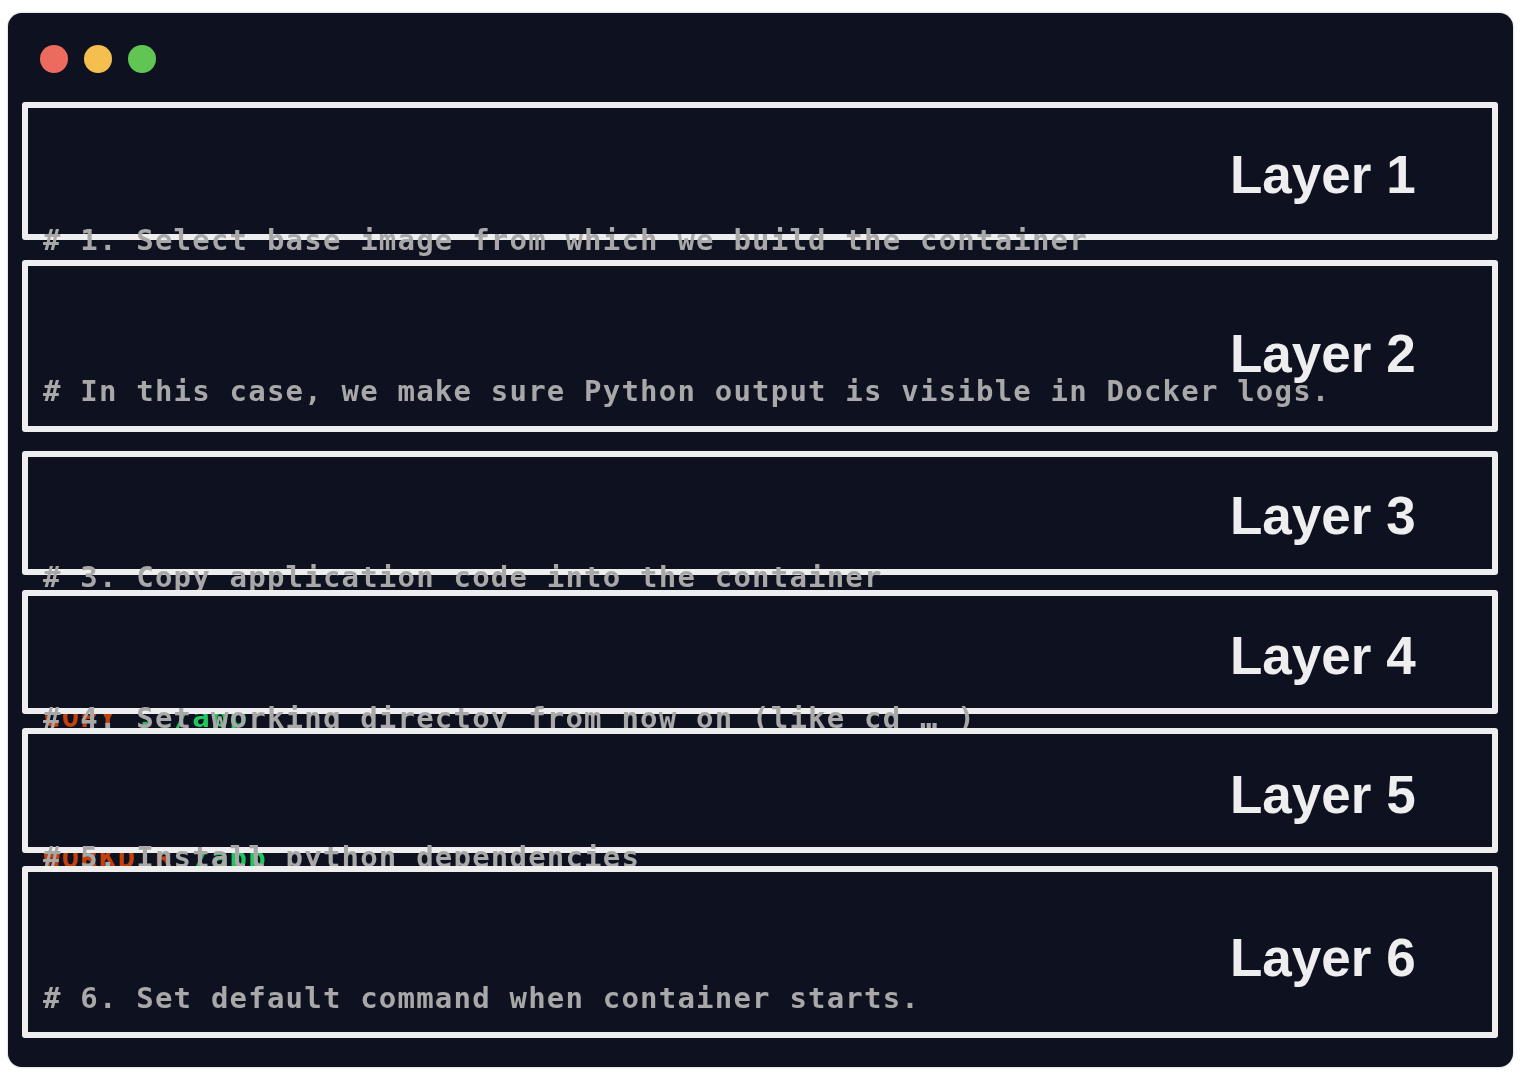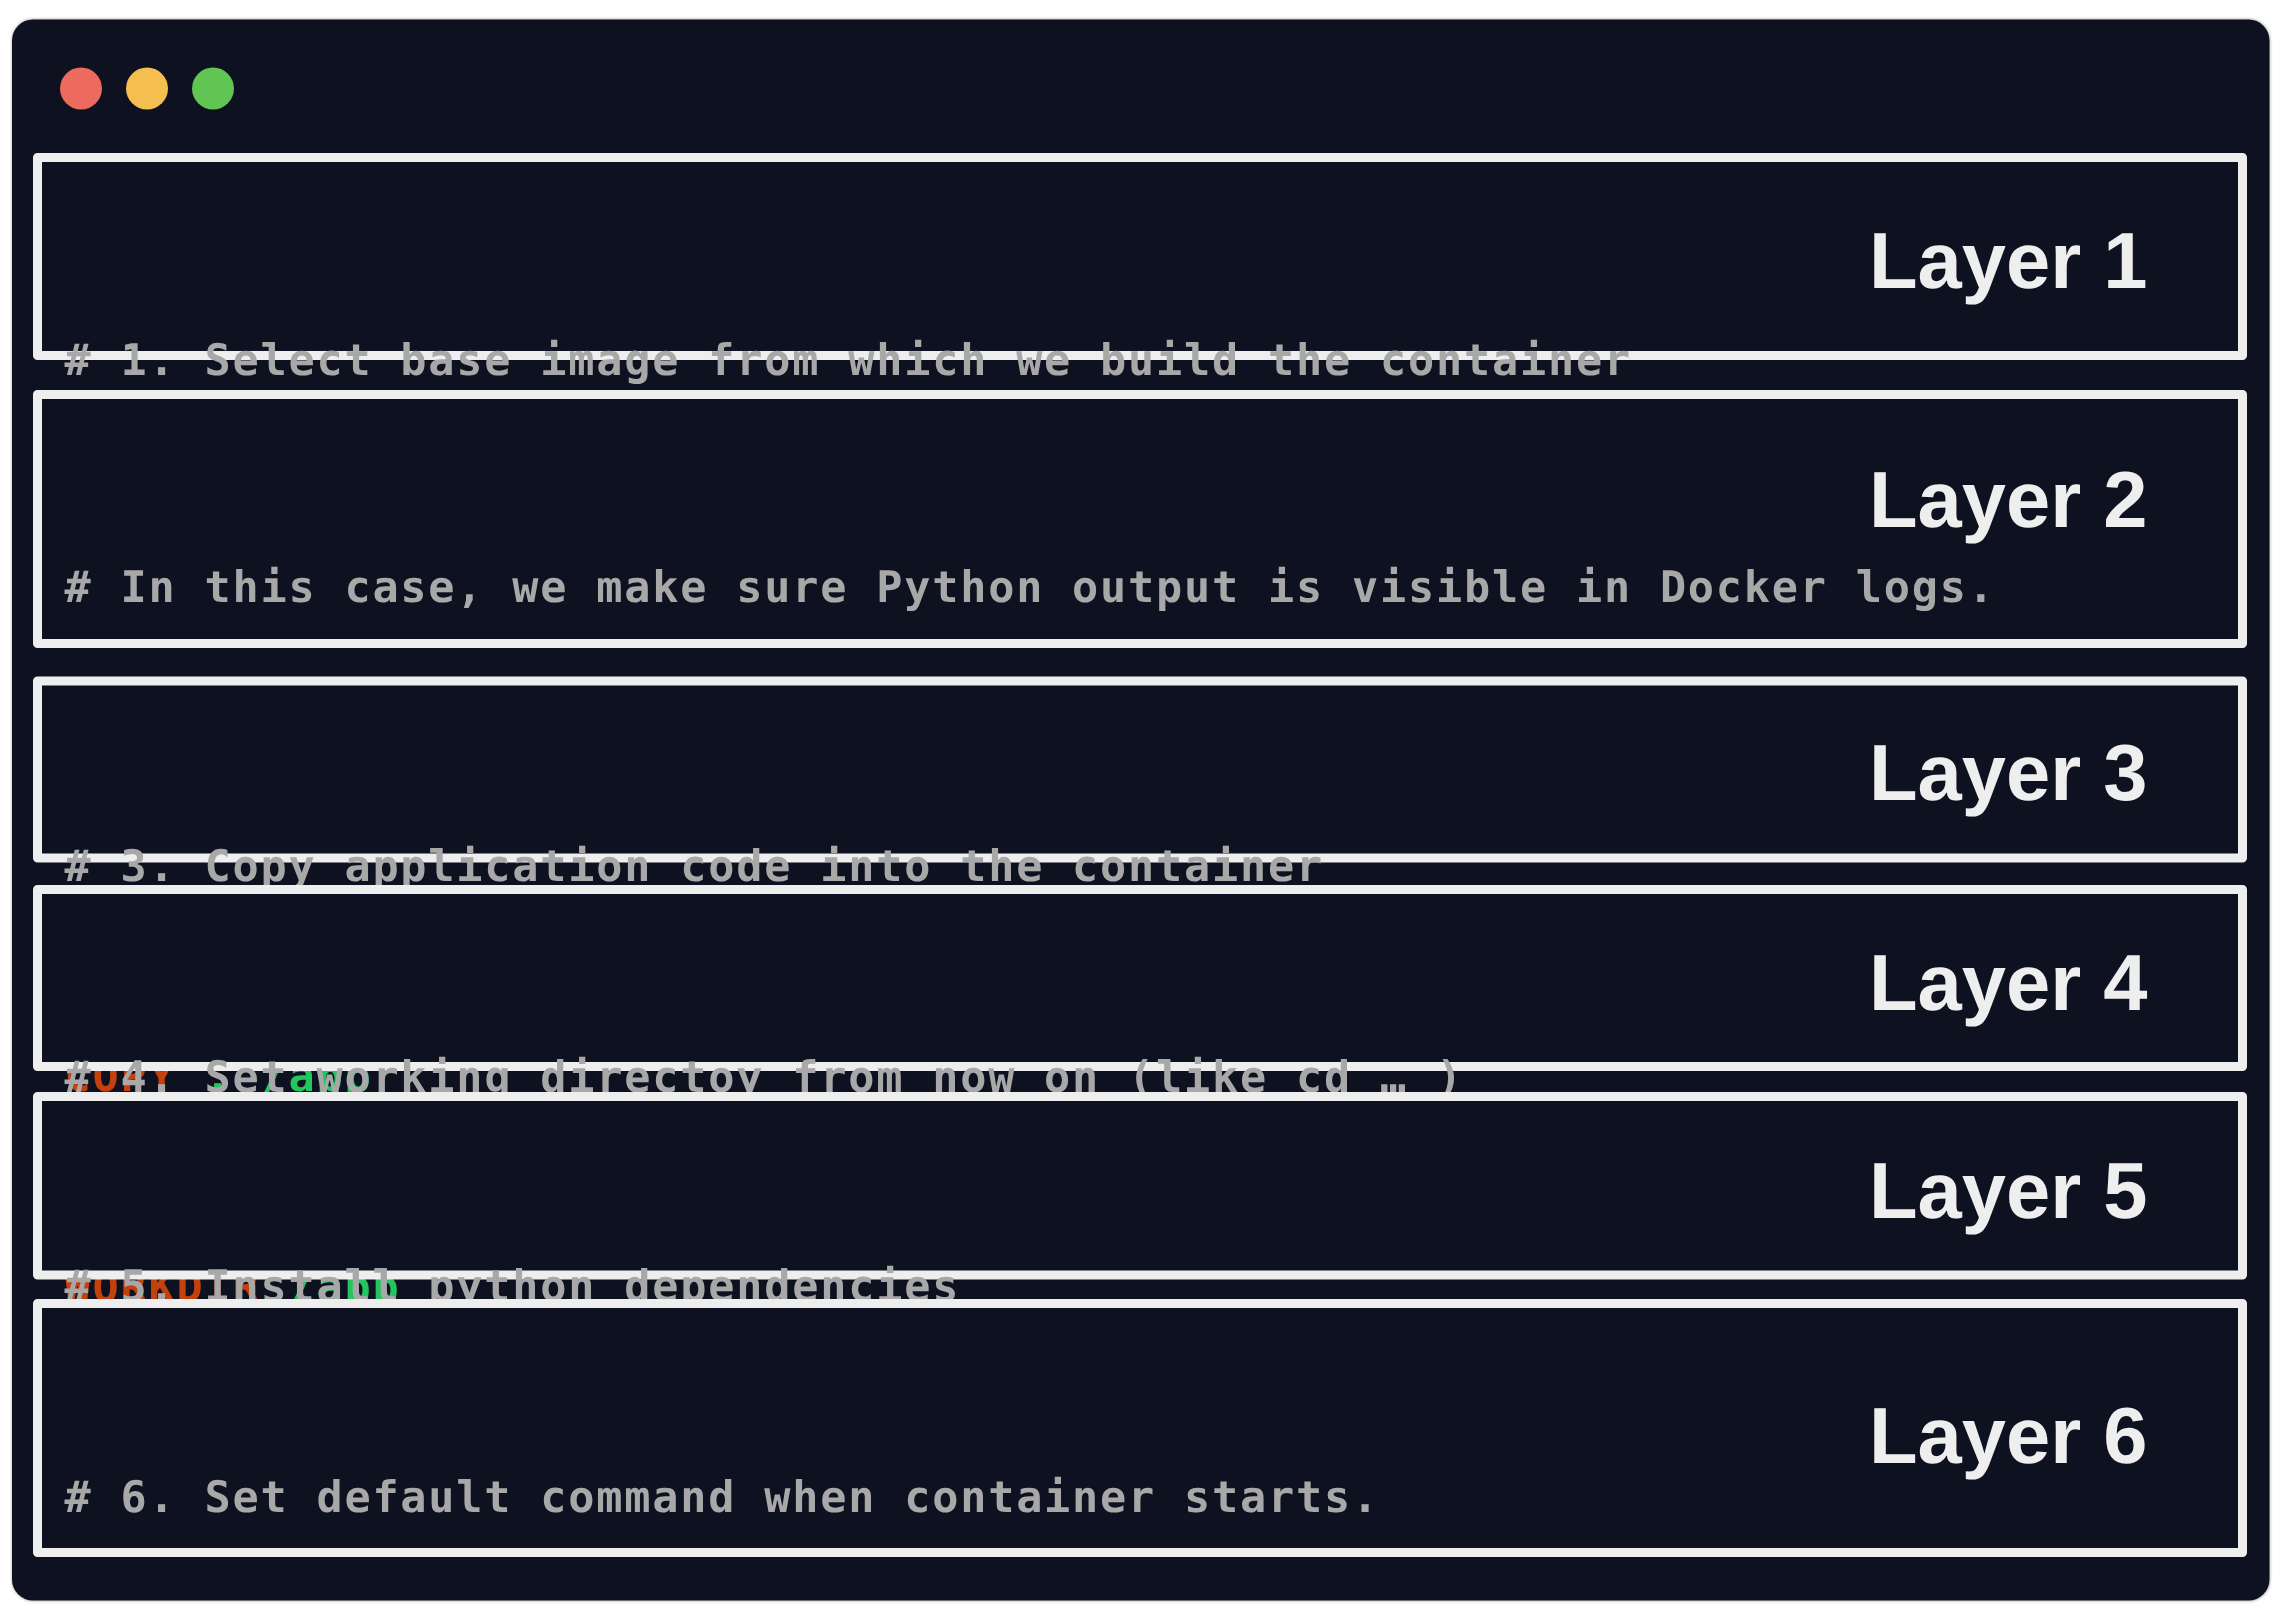--- a/index.html
+++ b/index.html
@@ -58,21 +58,20 @@
   .plain { color: #22c55e; }
   .layer-label {
     position: absolute;
     left: 1202px;
     font-family: "Liberation Sans", sans-serif;
     font-weight: bold;
     font-size: 53px;
     color: #eeeeee;
     line-height: 60px;
     white-space: nowrap;
-    margin-left: 16px;
   }
 </style>
 </head>
 <body>
 
 <div class="window">
   <div class="lights">
     <span class="light" style="background:#ed6a5e"></span>
     <span class="light" style="background:#f4bf4f"></span>
     <span class="light" style="background:#61c554"></span>
@@ -84,21 +83,21 @@
       <span class="line"><span class="kw">FROM</span><span class="plain"> python:3.11.3-slim-buster</span></span>
     </div>
     <div class="layer-label" style="top:37px;">Layer 1</div>
   </div>
 
   <div class="box" style="top:247px;height:160px;">
     <div class="code" style="top:9px;">
       <span class="line comment"># In this case, we make sure Python output is visible in Docker logs.</span>
       <span class="line"><span class="kw">ENV</span><span class="plain"> PYTHONUNBUFFERED=1</span></span>
     </div>
-    <div class="layer-label" style="top:38px;">Layer 2</div>
+    <div class="layer-label" style="top:58px;">Layer 2</div>
   </div>
 
   <div class="box" style="top:438px;height:112px;">
     <div class="code" style="top:4px;">
       <span class="line comment"># 3. Copy application code into the container</span>
       <span class="line"><span class="kw">COPY</span><span class="plain"> . /app</span></span>
     </div>
     <div class="layer-label" style="top:29px;">Layer 3</div>
   </div>
 

